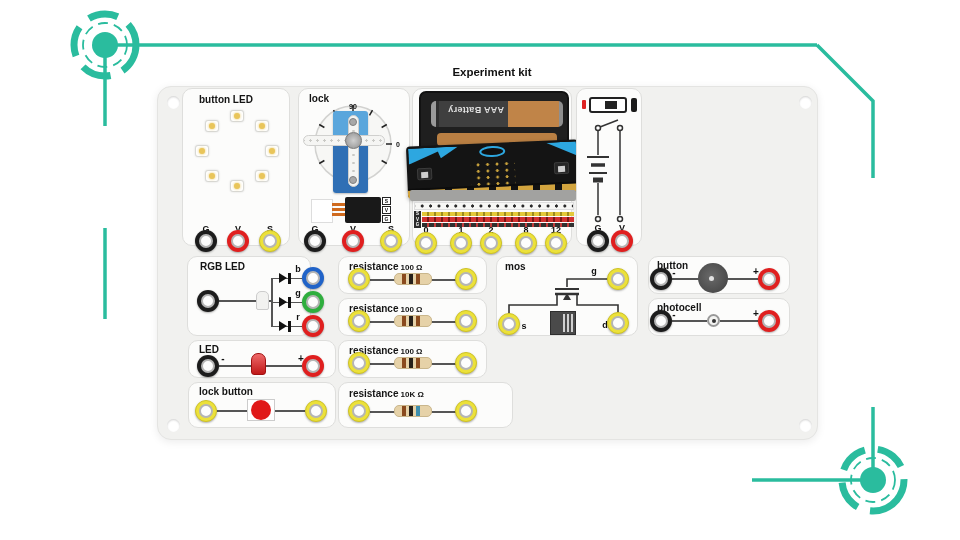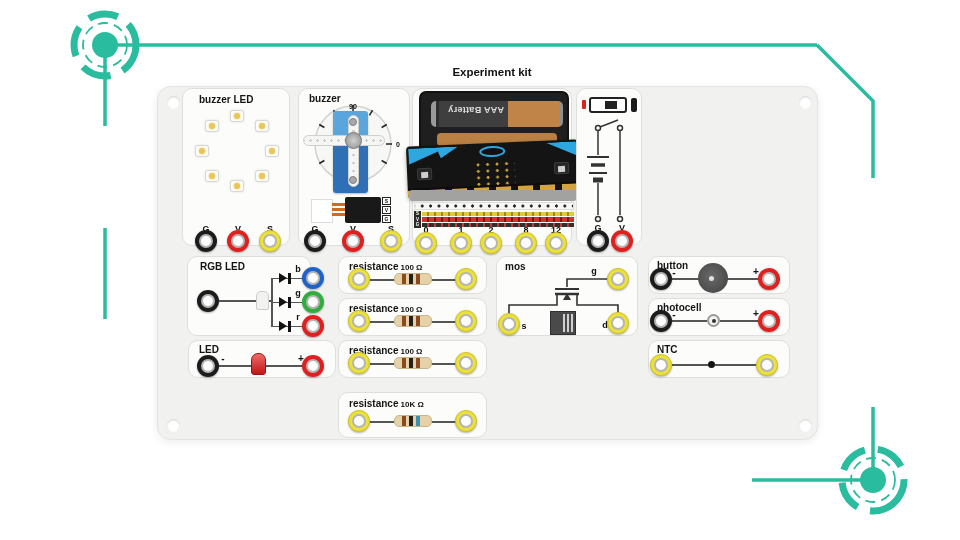--- a/index.html
+++ b/index.html
@@ -94,39 +94,39 @@
   <div class="board">
     <div class="hole" style="left:9px;top:9px"></div>
     <div class="hole" style="left:641px;top:9px"></div>
     <div class="hole" style="left:9px;top:332px"></div>
     <div class="hole" style="left:641px;top:332px"></div>
   </div>
 
   <div class="title">Experiment kit</div>
 
   <div class="panel" style="left:182px;top:88px;width:108px;height:158px">
-    <div class="plab" style="left:16px;top:5px">buzzer LED</div>
+    <div class="plab" style="left:16px;top:5px">button LED</div>
     <div class="rled" style="left:54px;top:27px"></div>
     <div class="rled" style="left:79px;top:37px"></div>
     <div class="rled" style="left:89px;top:62px"></div>
     <div class="rled" style="left:79px;top:87px"></div>
     <div class="rled" style="left:54px;top:97px"></div>
     <div class="rled" style="left:29px;top:87px"></div>
     <div class="rled" style="left:19px;top:62px"></div>
     <div class="rled" style="left:29px;top:37px"></div>
     <div class="slab" style="left:23px;top:140px">G</div>
     <div class="slab" style="left:55px;top:140px">V</div>
     <div class="slab" style="left:87px;top:140px">S</div>
     <div class="sock sk-k" style="left:23px;top:152px"></div>
     <div class="sock sk-r" style="left:55px;top:152px"></div>
     <div class="sock sk-y" style="left:87px;top:152px"></div>
   </div>
 
   <div class="panel" style="left:298px;top:88px;width:112px;height:158px">
-    <div class="plab" style="left:10px;top:4px">buzzer</div>
+    <div class="plab" style="left:10px;top:4px">lock</div>
     <svg class="abs" style="left:0;top:10px" width="112" height="100">
       <circle cx="54" cy="45" r="38" fill="#f7f7f5" stroke="#d2d2d0" stroke-width="1.5"></circle>
       <g stroke="#222" stroke-width="1.5">
         <line x1="87" y1="45" x2="93" y2="45"></line>
           <line x1="82.6" y1="61.5" x2="87.8" y2="64.5"></line>
         <line x1="82.6" y1="28.5" x2="87.8" y2="25.5"></line>
           <line x1="70.5" y1="16.4" x2="73.5" y2="11.2"></line>
         <line x1="54" y1="12" x2="54" y2="6"></line>
           <line x1="37.5" y1="16.4" x2="34.5" y2="11.2"></line>
         <line x1="25.4" y1="28.5" x2="20.2" y2="25.5"></line>
@@ -259,20 +259,29 @@
     <div class="plab" style="left:10px;top:3px">LED</div>
     <div class="sign" style="left:34px;top:17px">-</div>
     <div class="sign" style="left:112px;top:17px">+</div>
     <div class="wire wh" style="left:30px;top:24px;width:32px"></div>
     <div class="wire wh" style="left:77px;top:24px;width:36px"></div>
     <div class="ledshape" style="left:62px;top:12px"></div>
     <div class="sock sk-k" style="left:19px;top:25px"></div>
     <div class="sock sk-r" style="left:124px;top:25px"></div>
   </div>
 
+  <div class="panel" style="left:188px;top:382px;width:148px;height:46px">
+    <div class="plab" style="left:10px;top:3px">lock button</div>
+    <div class="wire wh" style="left:28px;top:27px;width:32px"></div>
+    <div class="wire wh" style="left:84px;top:27px;width:32px"></div>
+    <div class="lockbase"></div>
+    <div class="lockcap"></div>
+    <div class="sock sk-y" style="left:17px;top:28px"></div>
+    <div class="sock sk-y" style="left:127px;top:28px"></div>
+  </div>
 
   <div class="panel" style="left:338px;top:256px;width:149px;height:38px">
     <div class="plab" style="left:10px;top:4px"><span>resistance</span><span class="rval">100 Ω</span></div>
     <div class="wire wh" style="left:31px;top:22px;width:25px"></div>
     <div class="wire wh" style="left:92px;top:22px;width:25px"></div>
     <div class="res-body" style="left:55px;top:16px">
         <span class="band" style="left:7px;background:#8a4a1e"></span>
         <span class="band" style="left:14px;background:#26201a"></span>
         <span class="band" style="left:21px;background:#8a4a1e"></span>
       </div>
@@ -296,21 +305,21 @@
     <div class="wire wh" style="left:31px;top:22px;width:25px"></div>
     <div class="wire wh" style="left:92px;top:22px;width:25px"></div>
     <div class="res-body" style="left:55px;top:16px">
         <span class="band" style="left:7px;background:#8a4a1e"></span>
         <span class="band" style="left:14px;background:#26201a"></span>
         <span class="band" style="left:21px;background:#8a4a1e"></span>
       </div>
     <div class="sock sk-y" style="left:20px;top:22px"></div>
     <div class="sock sk-y" style="left:127px;top:22px"></div>
   </div>
-  <div class="panel" style="left:338px;top:392px;width:149px;height:46px">
+  <div class="panel" style="left:338px;top:382px;width:175px;height:46px">
     <div class="plab" style="left:10px;top:5px"><span>resistance</span><span class="rval">10K Ω</span></div>
     <div class="wire wh" style="left:31px;top:28px;width:25px"></div>
     <div class="wire wh" style="left:92px;top:28px;width:25px"></div>
     <div class="res-body" style="left:55px;top:22px">
         <span class="band" style="left:7px;background:#8a4a1e"></span>
         <span class="band" style="left:14px;background:#26201a"></span>
         <span class="band" style="left:21px;background:#3e8fae"></span>
       </div>
     <div class="sock sk-y" style="left:20px;top:28px"></div>
     <div class="sock sk-y" style="left:127px;top:28px"></div>
@@ -357,23 +366,15 @@
     <div class="plab" style="left:8px;top:3px">photocell</div>
     <div class="sign" style="left:25px;top:15px">-</div>
     <div class="sign" style="left:107px;top:14px">+</div>
     <div class="wire wh" style="left:23px;top:21px;width:35px"></div>
     <div class="wire wh" style="left:71px;top:21px;width:39px"></div>
     <div class="pcell" style="left:58px;top:15px"></div>
     <div class="sock sk-k" style="left:12px;top:22px"></div>
     <div class="sock sk-r" style="left:120px;top:22px"></div>
   </div>
 
-  <div class="panel" style="left:648px;top:340px;width:142px;height:38px">
-    <div class="plab" style="left:8px;top:3px">NTC</div>
-    <div class="wire wh" style="left:23px;top:23px;width:36px"></div>
-    <div class="wire wh" style="left:66px;top:23px;width:41px"></div>
-    <div class="ntcb" style="left:59px;top:20px"></div>
-    <div class="sock sk-y" style="left:12px;top:24px"></div>
-    <div class="sock sk-y" style="left:118px;top:24px"></div>
-  </div>
 
 
 </div>
 
 </body></html>

